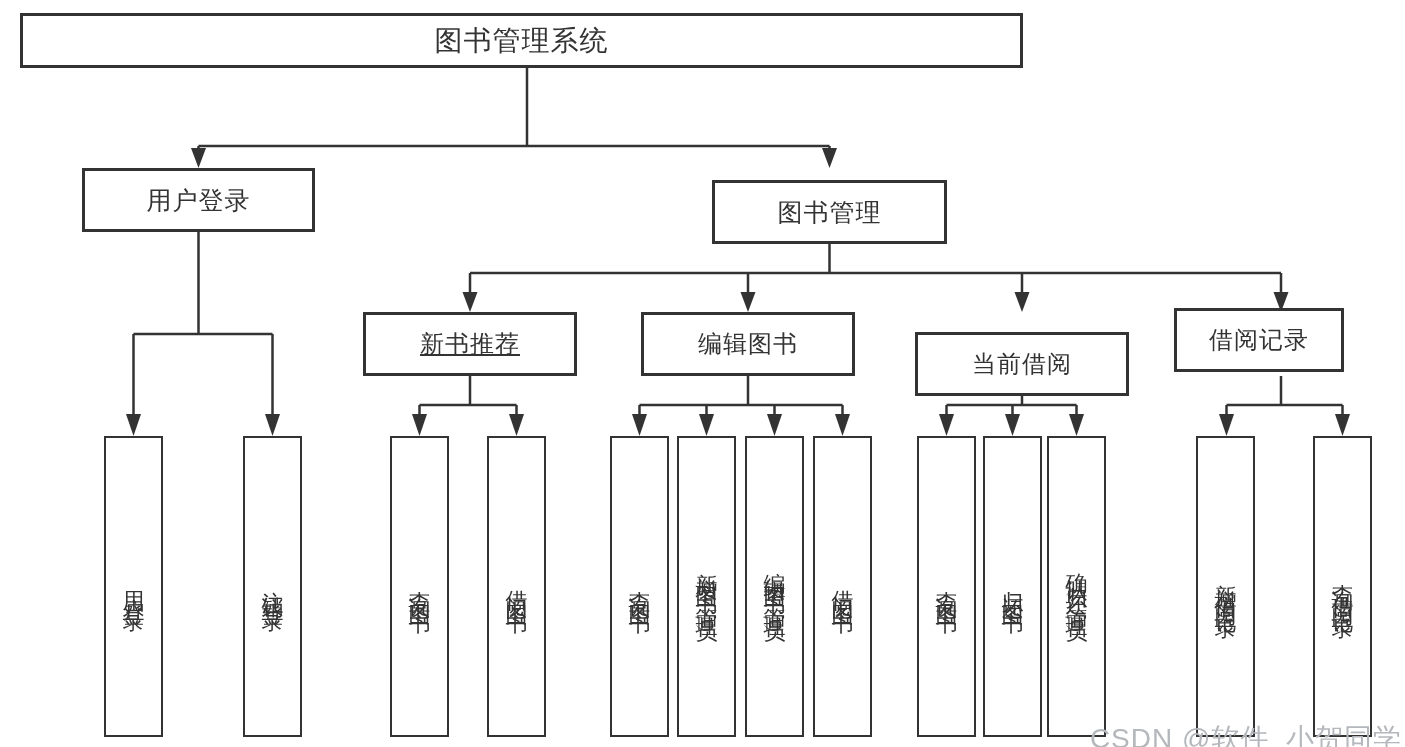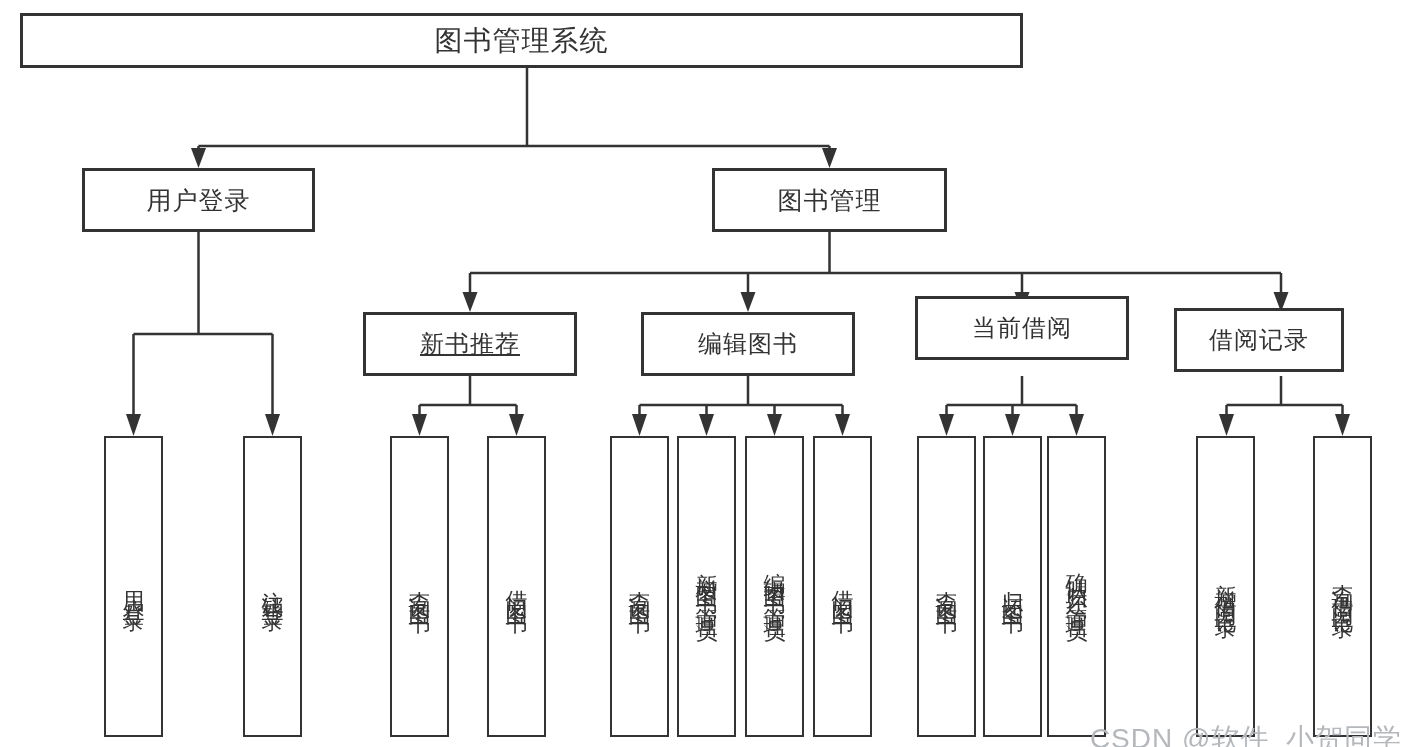--- a/index.html
+++ b/index.html
@@ -71,31 +71,31 @@
     </g>
   </svg>
 
   <div class="box root" style="left:20px;top:13px;width:1003px;height:55px;">
     <span>图书管理系统</span>
   </div>
 
   <div class="box lvl1" style="left:82px;top:168px;width:233px;height:64px;">
     <span>用户登录</span>
   </div>
-  <div class="box lvl1" style="left:712px;top:168px;width:235px;height:64px;">
+  <div class="box lvl1" style="left:712px;top:180px;width:235px;height:64px;">
     <span>图书管理</span>
   </div>
 
   <div class="box lvl2" style="left:363px;top:312px;width:214px;height:64px;text-decoration:underline;">
     <span>新书推荐</span>
   </div>
   <div class="box lvl2" style="left:641px;top:312px;width:214px;height:64px;">
     <span>编辑图书</span>
   </div>
-  <div class="box lvl2" style="left:915px;top:296px;width:214px;height:64px;">
+  <div class="box lvl2" style="left:915px;top:332px;width:214px;height:64px;">
     <span>当前借阅</span>
   </div>
   <div class="box lvl2" style="left:1174px;top:308px;width:170px;height:64px;">
     <span>借阅记录</span>
   </div>
 
   <div class="box leaf" style="left:104px;top:436px;width:59px;height:301px;">
     <span class="vlabel">用户登录</span>
   </div>
   <div class="box leaf" style="left:243px;top:436px;width:59px;height:301px;">

